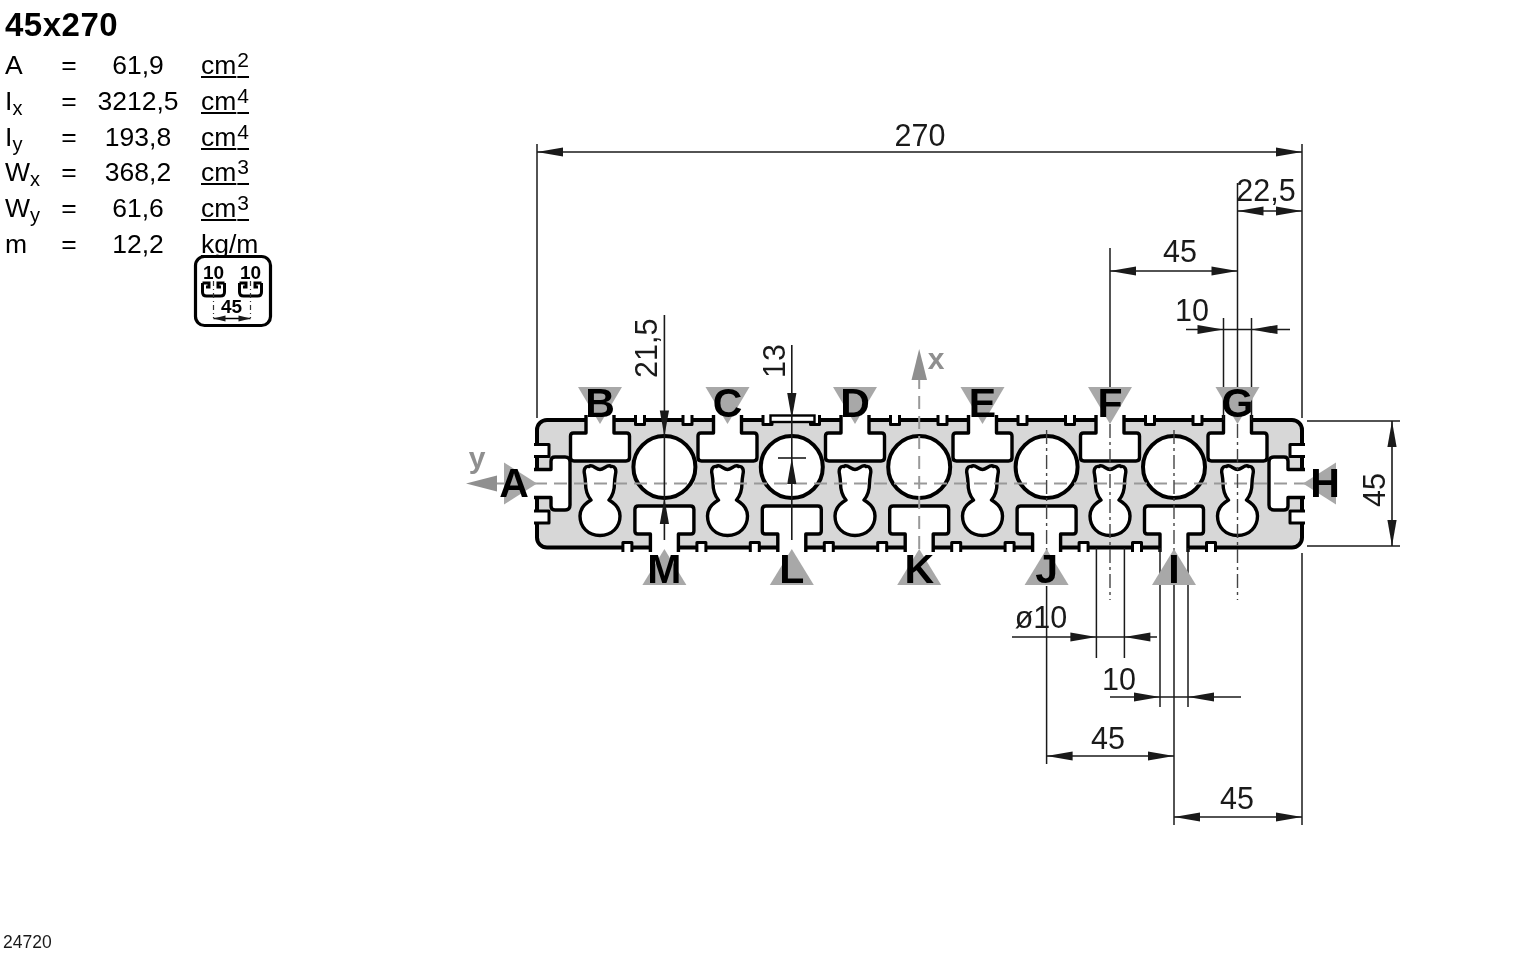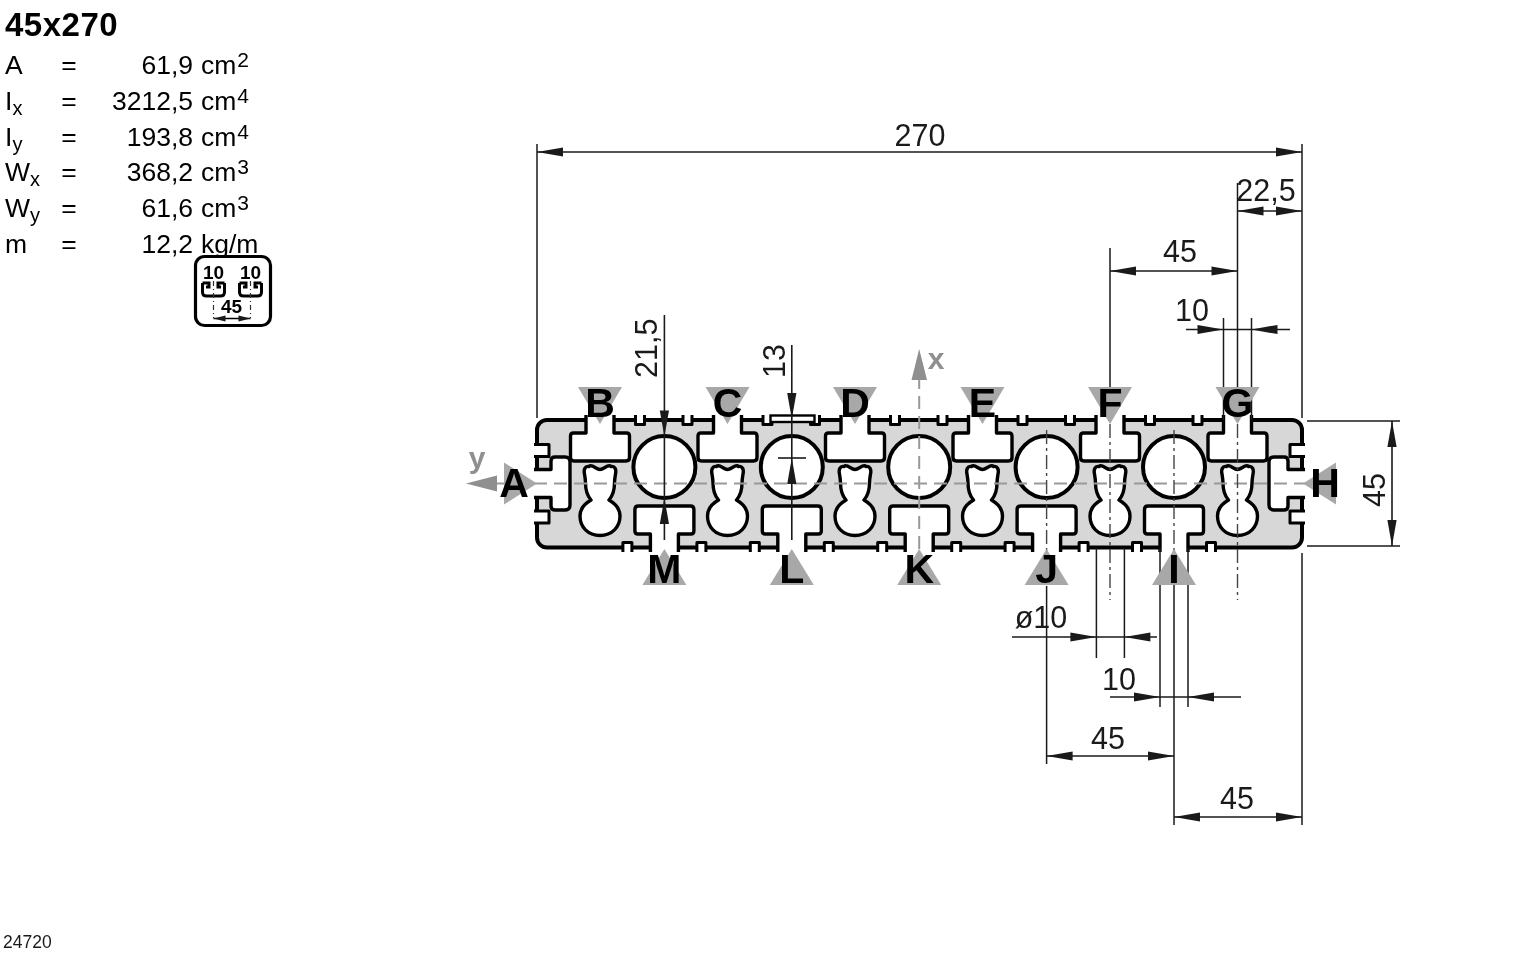--- a/index.html
+++ b/index.html
@@ -5,22 +5,22 @@
   html,body{margin:0;padding:0;background:#fff;}
   .stage{position:relative;width:1531px;height:964px;background:#fff;
          font-family:"Liberation Sans",sans-serif;overflow:hidden;padding-left:48px;}
   .props{position:absolute;left:5px;top:6px;color:#000;}
   .part-title{font-size:33px;font-weight:bold;margin:0 0 5px 0;letter-spacing:.5px;}
   .prow{display:grid;grid-template-columns:50px 28px 110px auto;font-size:26.5px;
         line-height:33.8px;white-space:nowrap;}
   .sym{text-align:left;}
   .ssub{font-size:20px;position:relative;top:5px;}
   .eq{text-align:center;}
-  .val{text-align:right;}
-  .unit{padding-left:8px;}
+  .val{text-align:center;}
+  .unit{padding-left:8px;text-decoration:underline;}
   .sup{font-size:21px;position:relative;top:-7px;margin-left:1px;}
   .docnum{position:absolute;left:3px;top:932px;font-size:17.5px;color:#1a1a1a;}
   svg{position:absolute;left:0;top:0;font-family:"Liberation Sans",sans-serif;}
   svg text{font-family:"Liberation Sans",sans-serif;}
 </style>
 </head>
 <body>
 
 <div class="stage">
 

